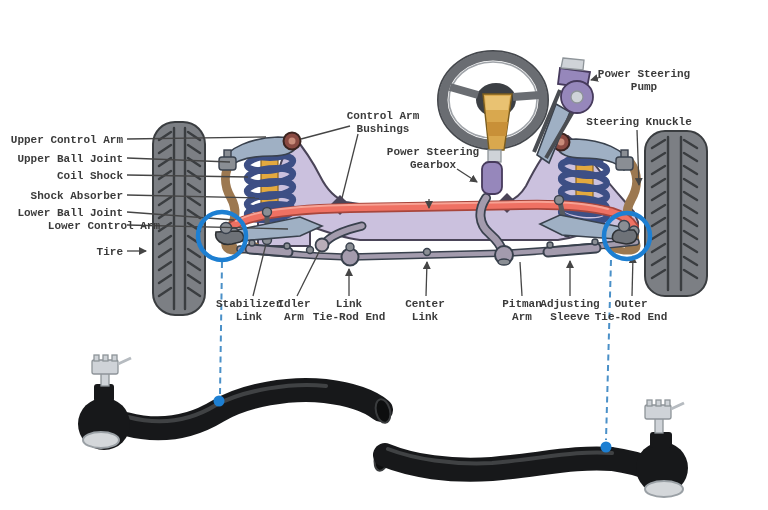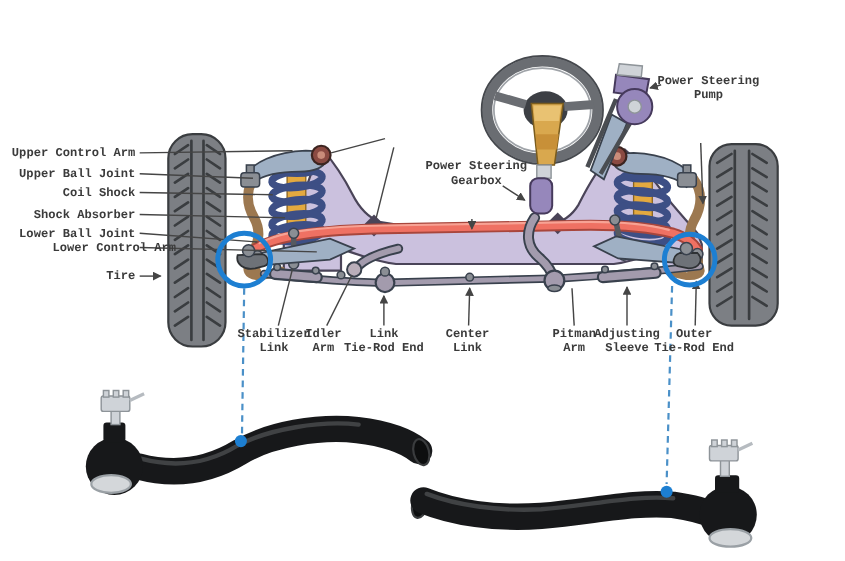--- a/index.html
+++ b/index.html
@@ -261,24 +261,27 @@
 </svg>
 
 <div class="lbl ta-r" style="right:645px;top:134px">Upper Control Arm</div>
 <div class="lbl ta-r" style="right:645px;top:153px">Upper Ball Joint</div>
 <div class="lbl ta-r" style="right:645px;top:170px">Coil Shock</div>
 <div class="lbl ta-r" style="right:645px;top:190px">Shock Absorber</div>
 <div class="lbl ta-r" style="right:645px;top:207px">Lower Ball Joint</div>
 <div class="lbl ta-r" style="right:608px;top:220px">Lower Control Arm</div>
 <div class="lbl ta-r" style="right:645px;top:246px">Tire</div>
 
+<div class="lbl ta-c" style="left:318px;top:110px">Control Arm
+Bushings</div>
 <div class="lbl ta-c" style="left:368px;top:146px">Power Steering
 Gearbox</div>
 <div class="lbl ta-c" style="left:579px;top:68px">Power Steering
 Pump</div>
+<div class="lbl ta-c" style="left:574px;top:116px">Steering Knuckle</div>
 
 <div class="lbl ta-c" style="left:184px;top:298px">Stabilizer
 Link</div>
 <div class="lbl ta-c" style="left:229px;top:298px">Idler
 Arm</div>
 <div class="lbl ta-c" style="left:284px;top:298px">Link
 Tie-Rod End</div>
 <div class="lbl ta-c" style="left:360px;top:298px">Center
 Link</div>
 <div class="lbl ta-c" style="left:457px;top:298px">Pitman

